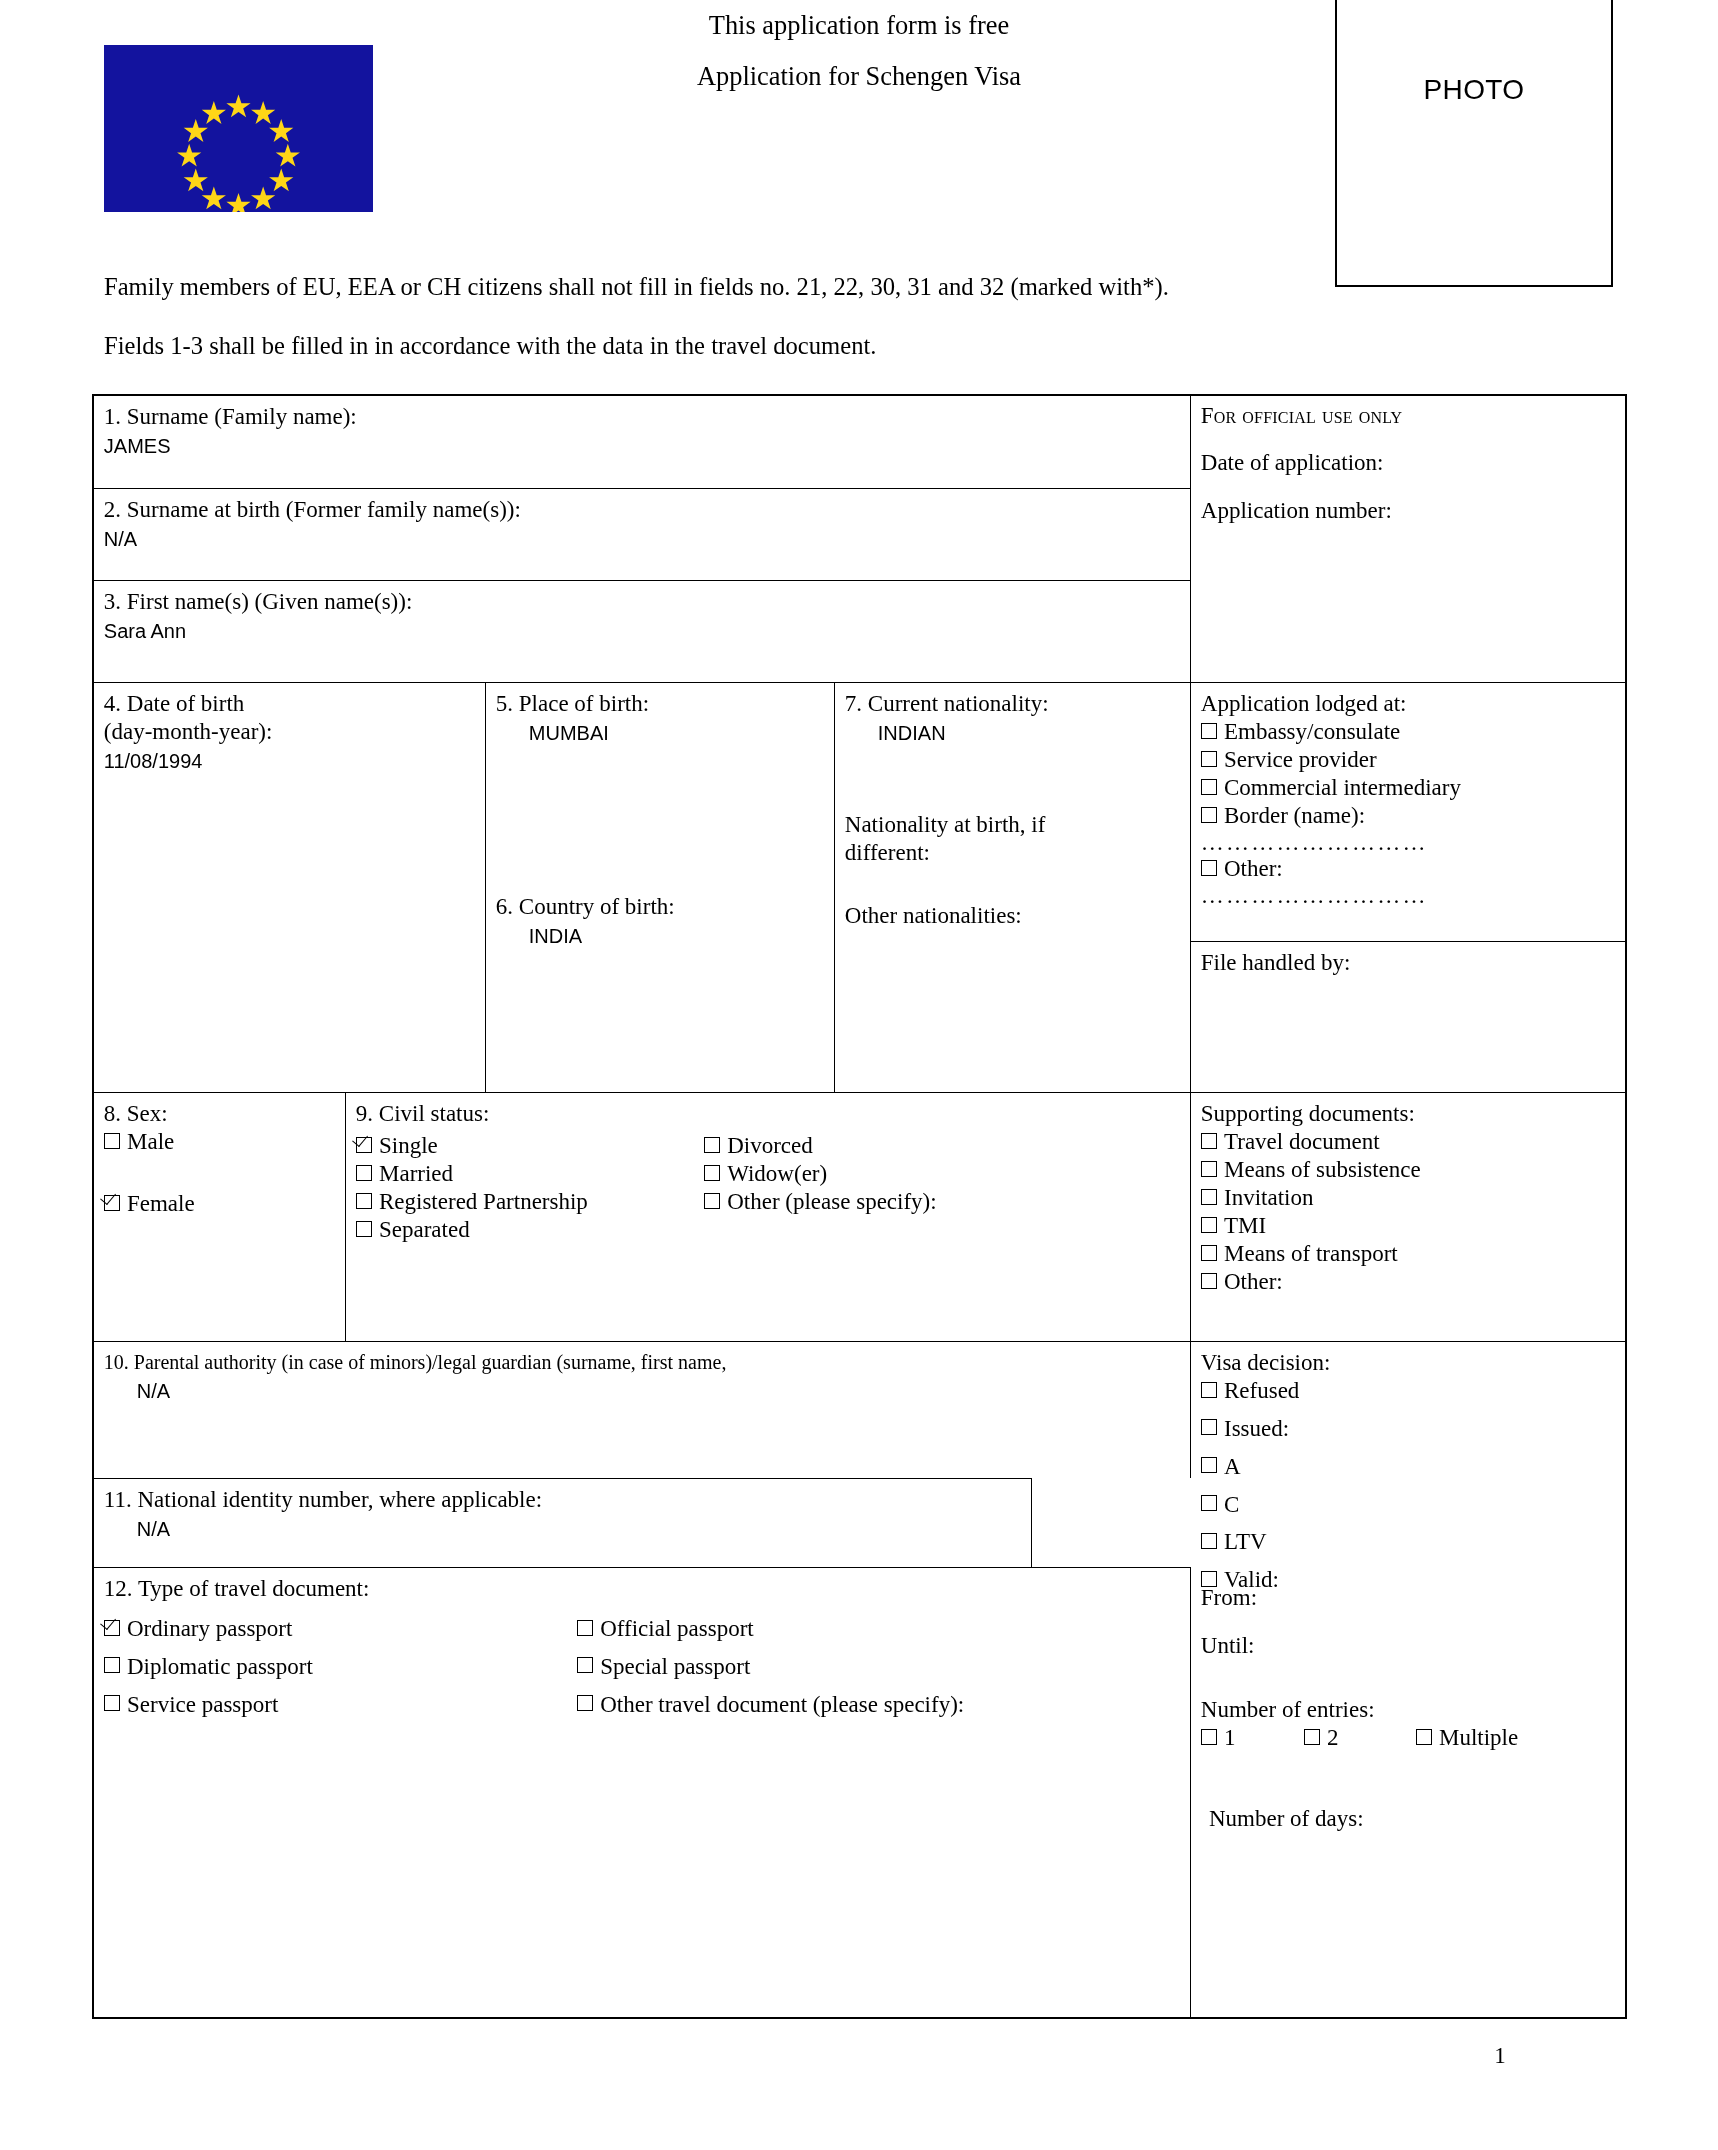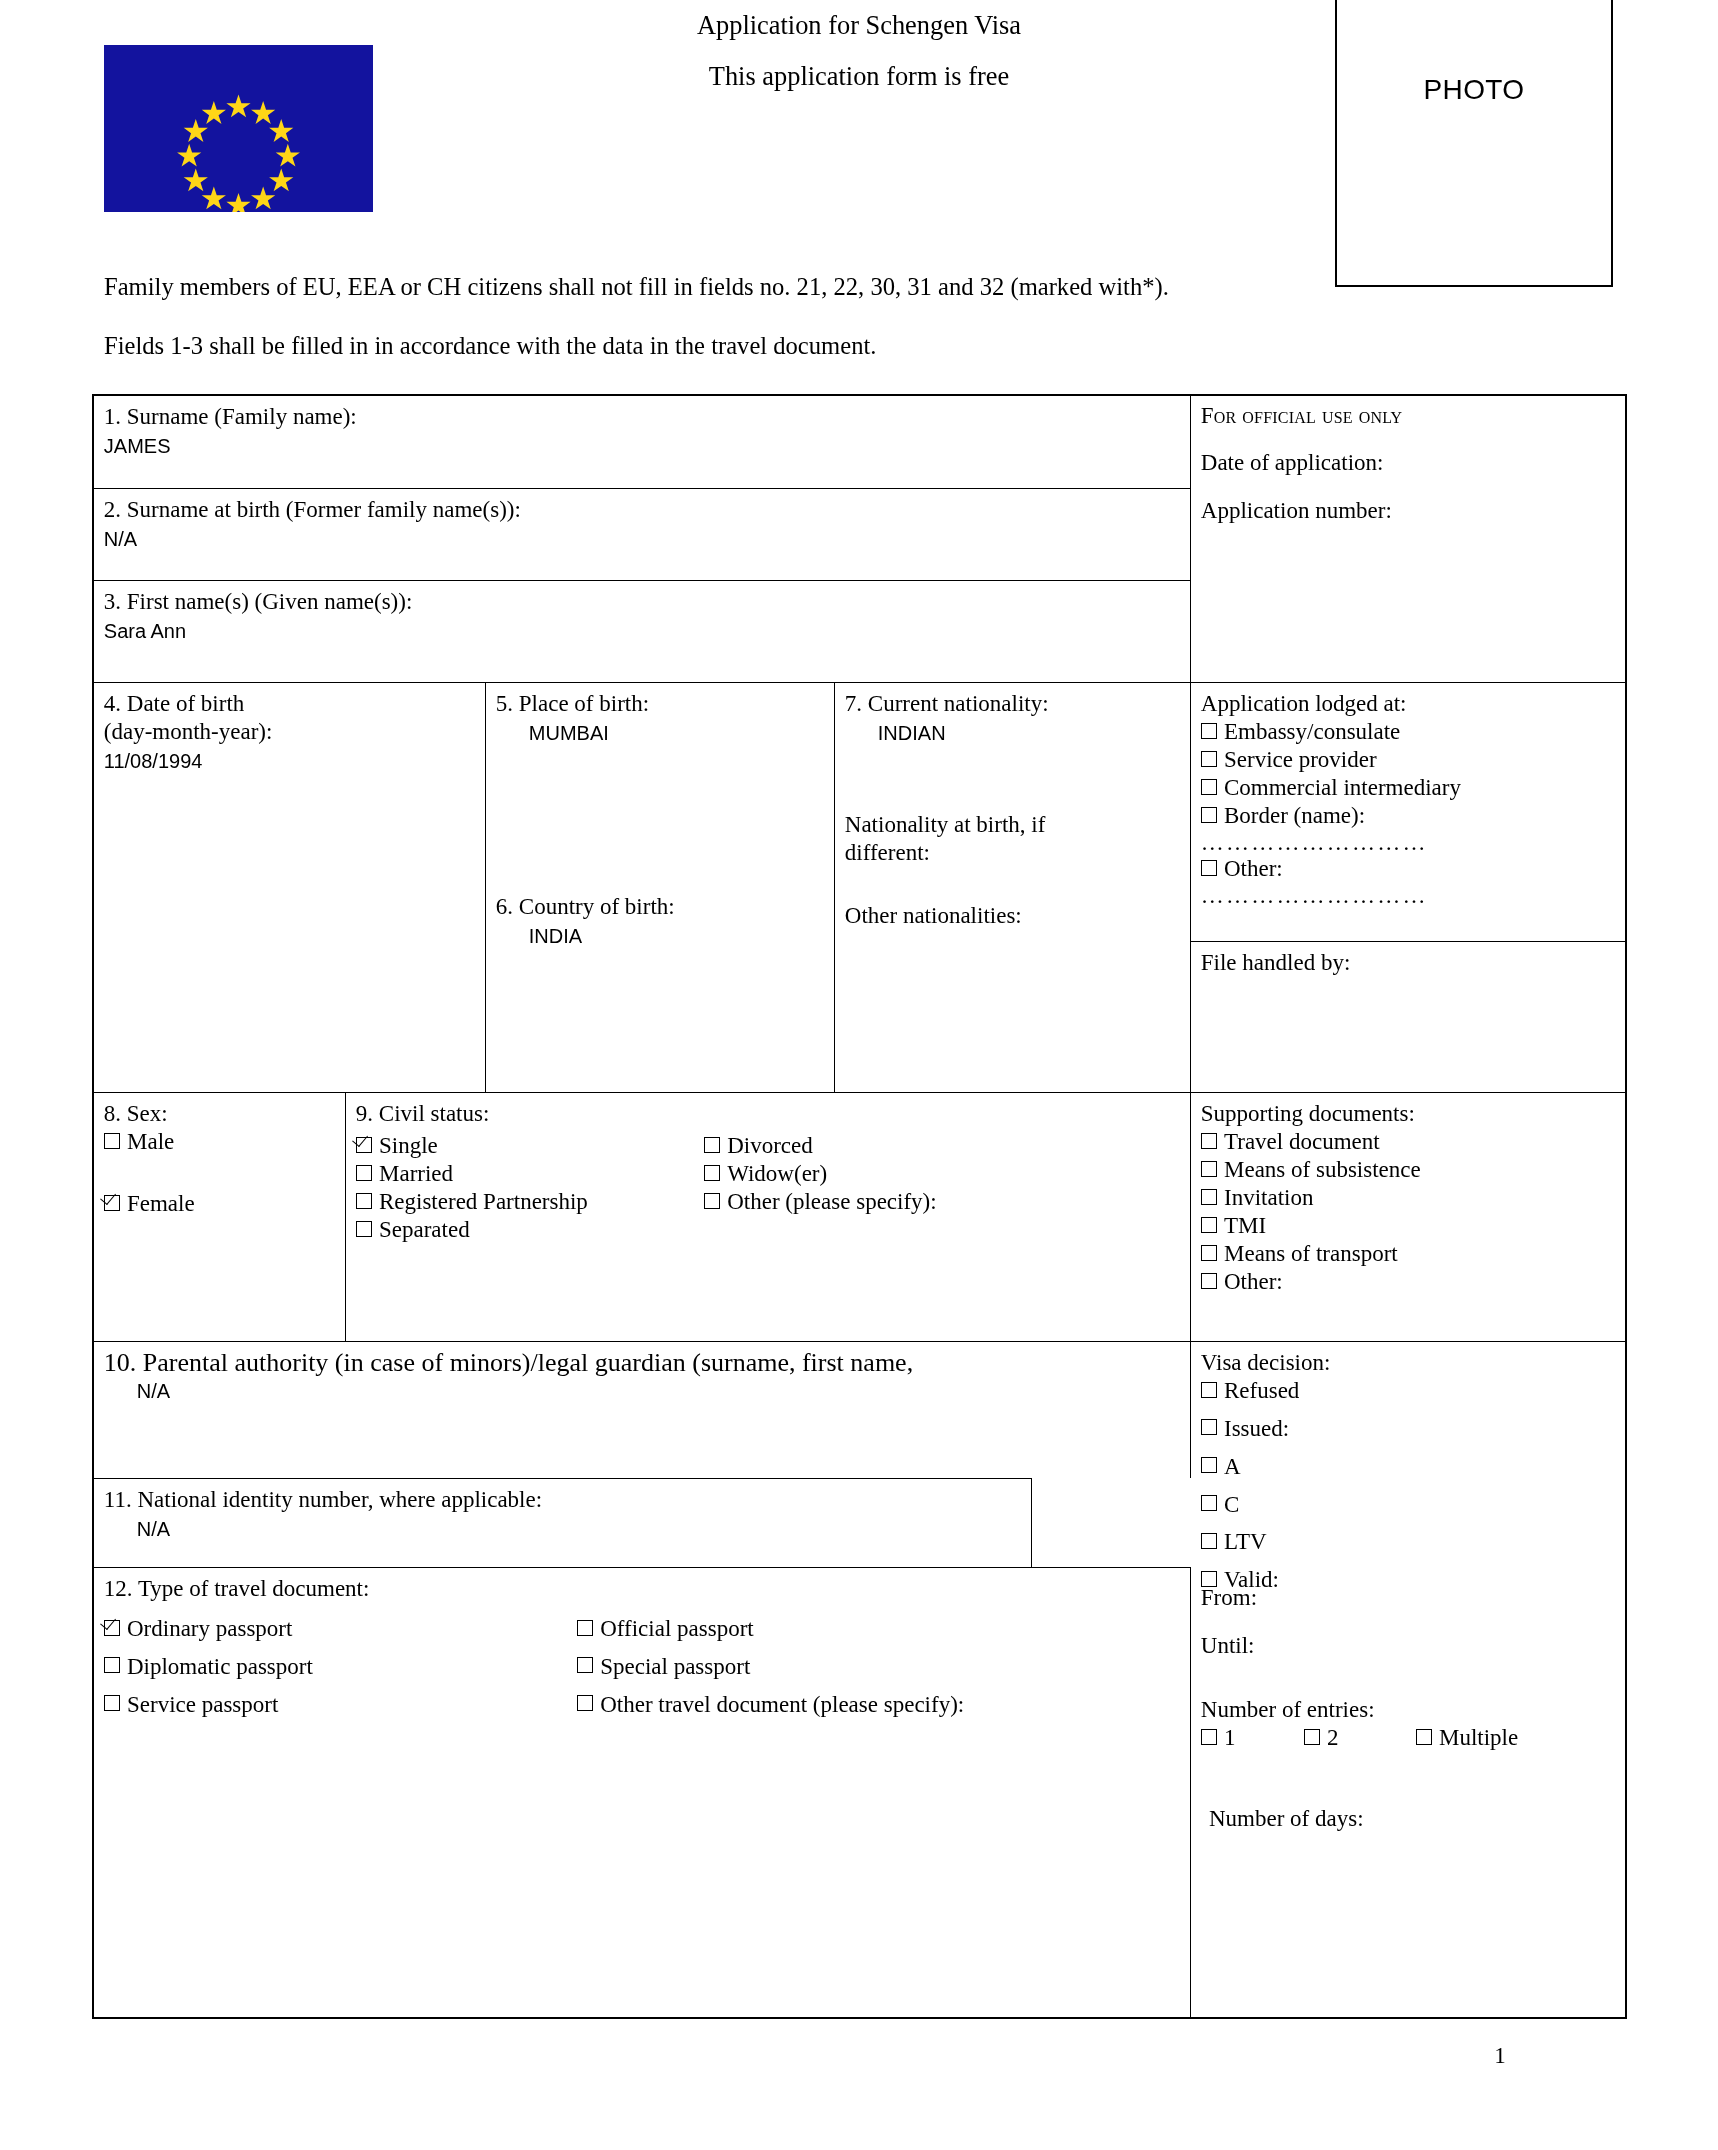--- a/index.html
+++ b/index.html
@@ -78,21 +78,21 @@
     box-sizing: border-box;
     overflow: hidden;
   }
   .bt { border-top: 1.8px solid #000; }
   .br { border-right: 1.3px solid #000; }
 
   .lbl {
     font-size: 23px;
     line-height: 28px;
   }
-  .lbl-sm { font-size: 26px; line-height: 27px; }
+  .lbl-sm { font-size: 20px; line-height: 27px; }
 
   .ans {
     font-family: "Liberation Sans", "DejaVu Sans", sans-serif;
     font-size: 20px;
     line-height: 31px;
   }
   .ans-ind { margin-left: 33px; }
 
   .smallcaps {
     font-size: 23px;
@@ -165,22 +165,22 @@
         <polygon points="245,315.3 251.5,334.8 272,334.8 255.5,346.8 262,366.3 245,354.3 228,366.3 234.5,346.8 218,334.8 238.5,334.8"></polygon>
         <polygon points="204.7,275 211.2,294.5 231.7,294.5 215.2,306.5 221.7,326 204.7,314 187.7,326 194.2,306.5 177.7,294.5 198.2,294.5"></polygon>
         <polygon points="190,220 196.5,239.5 217,239.5 200.5,251.5 207,271 190,259 173,271 179.5,251.5 163,239.5 183.5,239.5"></polygon>
         <polygon points="204.7,165 211.2,184.5 231.7,184.5 215.2,196.5 221.7,216 204.7,204 187.7,216 194.2,196.5 177.7,184.5 198.2,184.5"></polygon>
         <polygon points="245,124.7 251.5,144.2 272,144.2 255.5,156.2 262,175.7 245,163.7 228,175.7 234.5,156.2 218,144.2 238.5,144.2"></polygon>
       </g>
     </svg>
   </div>
 
   <div id="title-block">
+    <div class="title-line">This application form is free</div>
     <div class="title-line">Application for Schengen Visa</div>
-    <div class="title-line">This application form is free</div>
   </div>
 
   <div id="photo-box">
     <div id="photo-label">PHOTO</div>
   </div>
 
   <div class="note" id="note-1">Family members of EU, EEA or CH citizens shall not fill in fields no. 21, 22, 30, 31 and 32 (marked with*).</div>
   <div class="note" id="note-2">Fields 1-3 shall be filled in in accordance with the data in the travel document.</div>
 </div>
 

